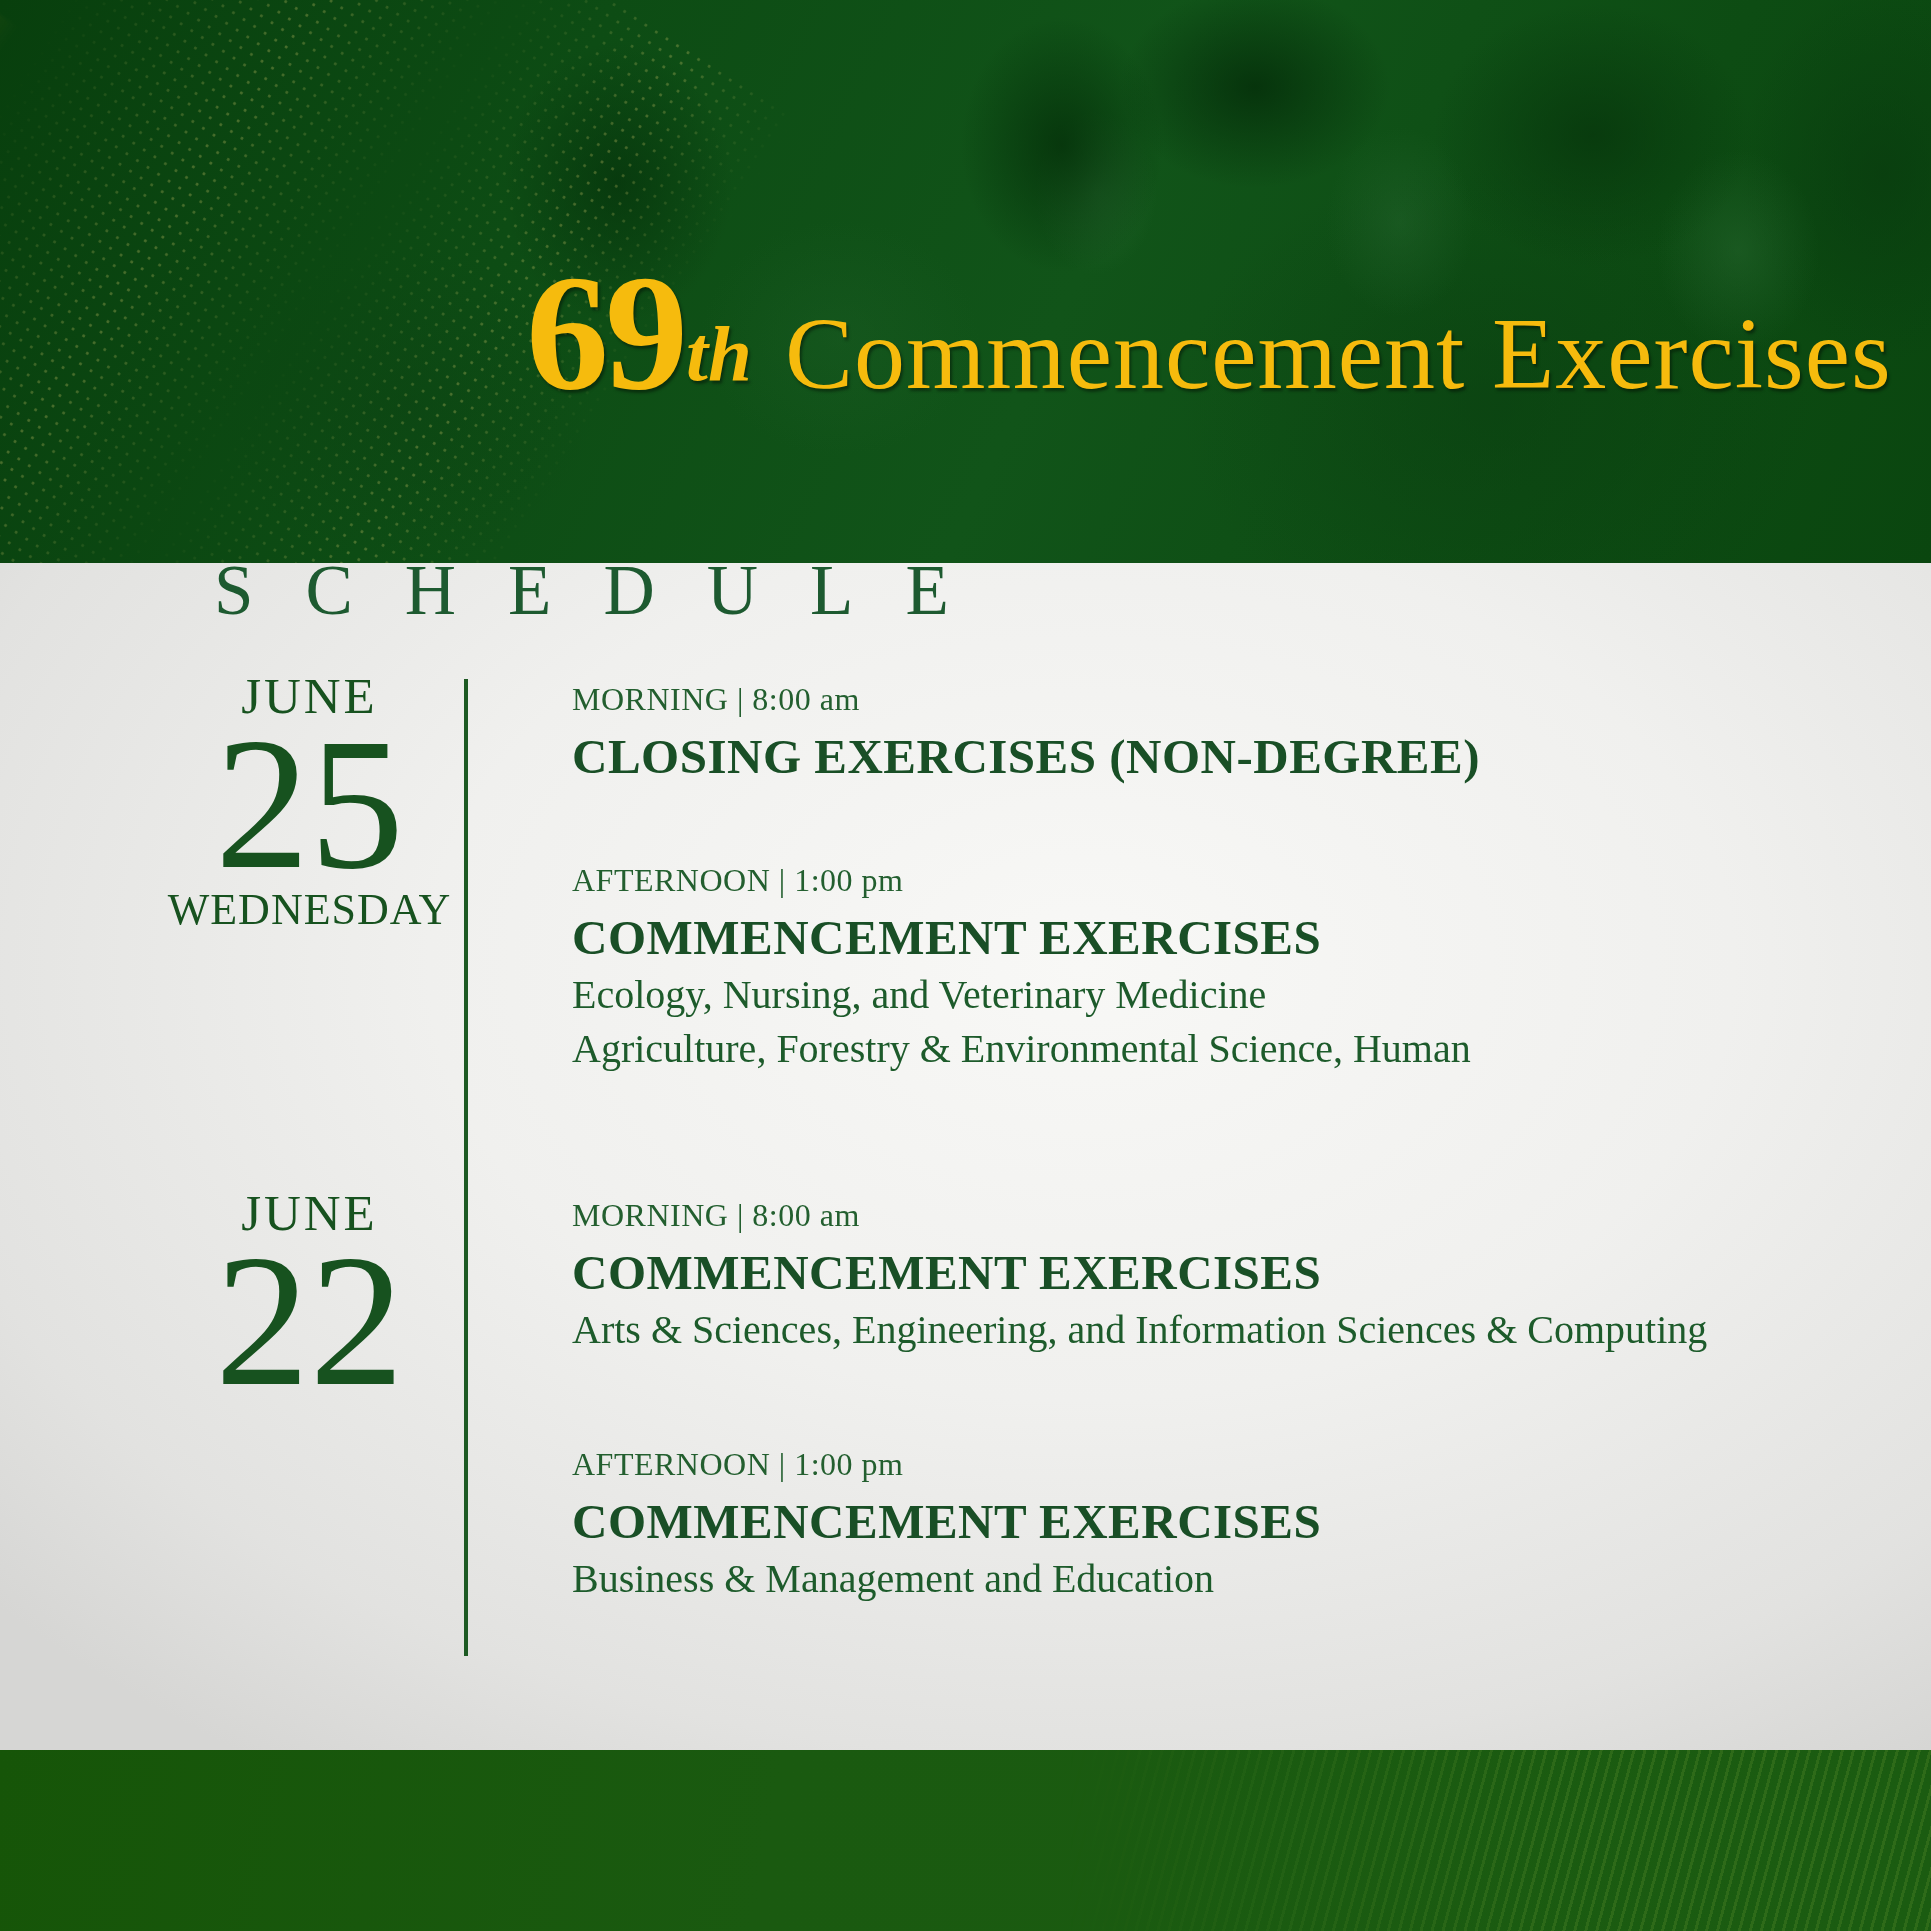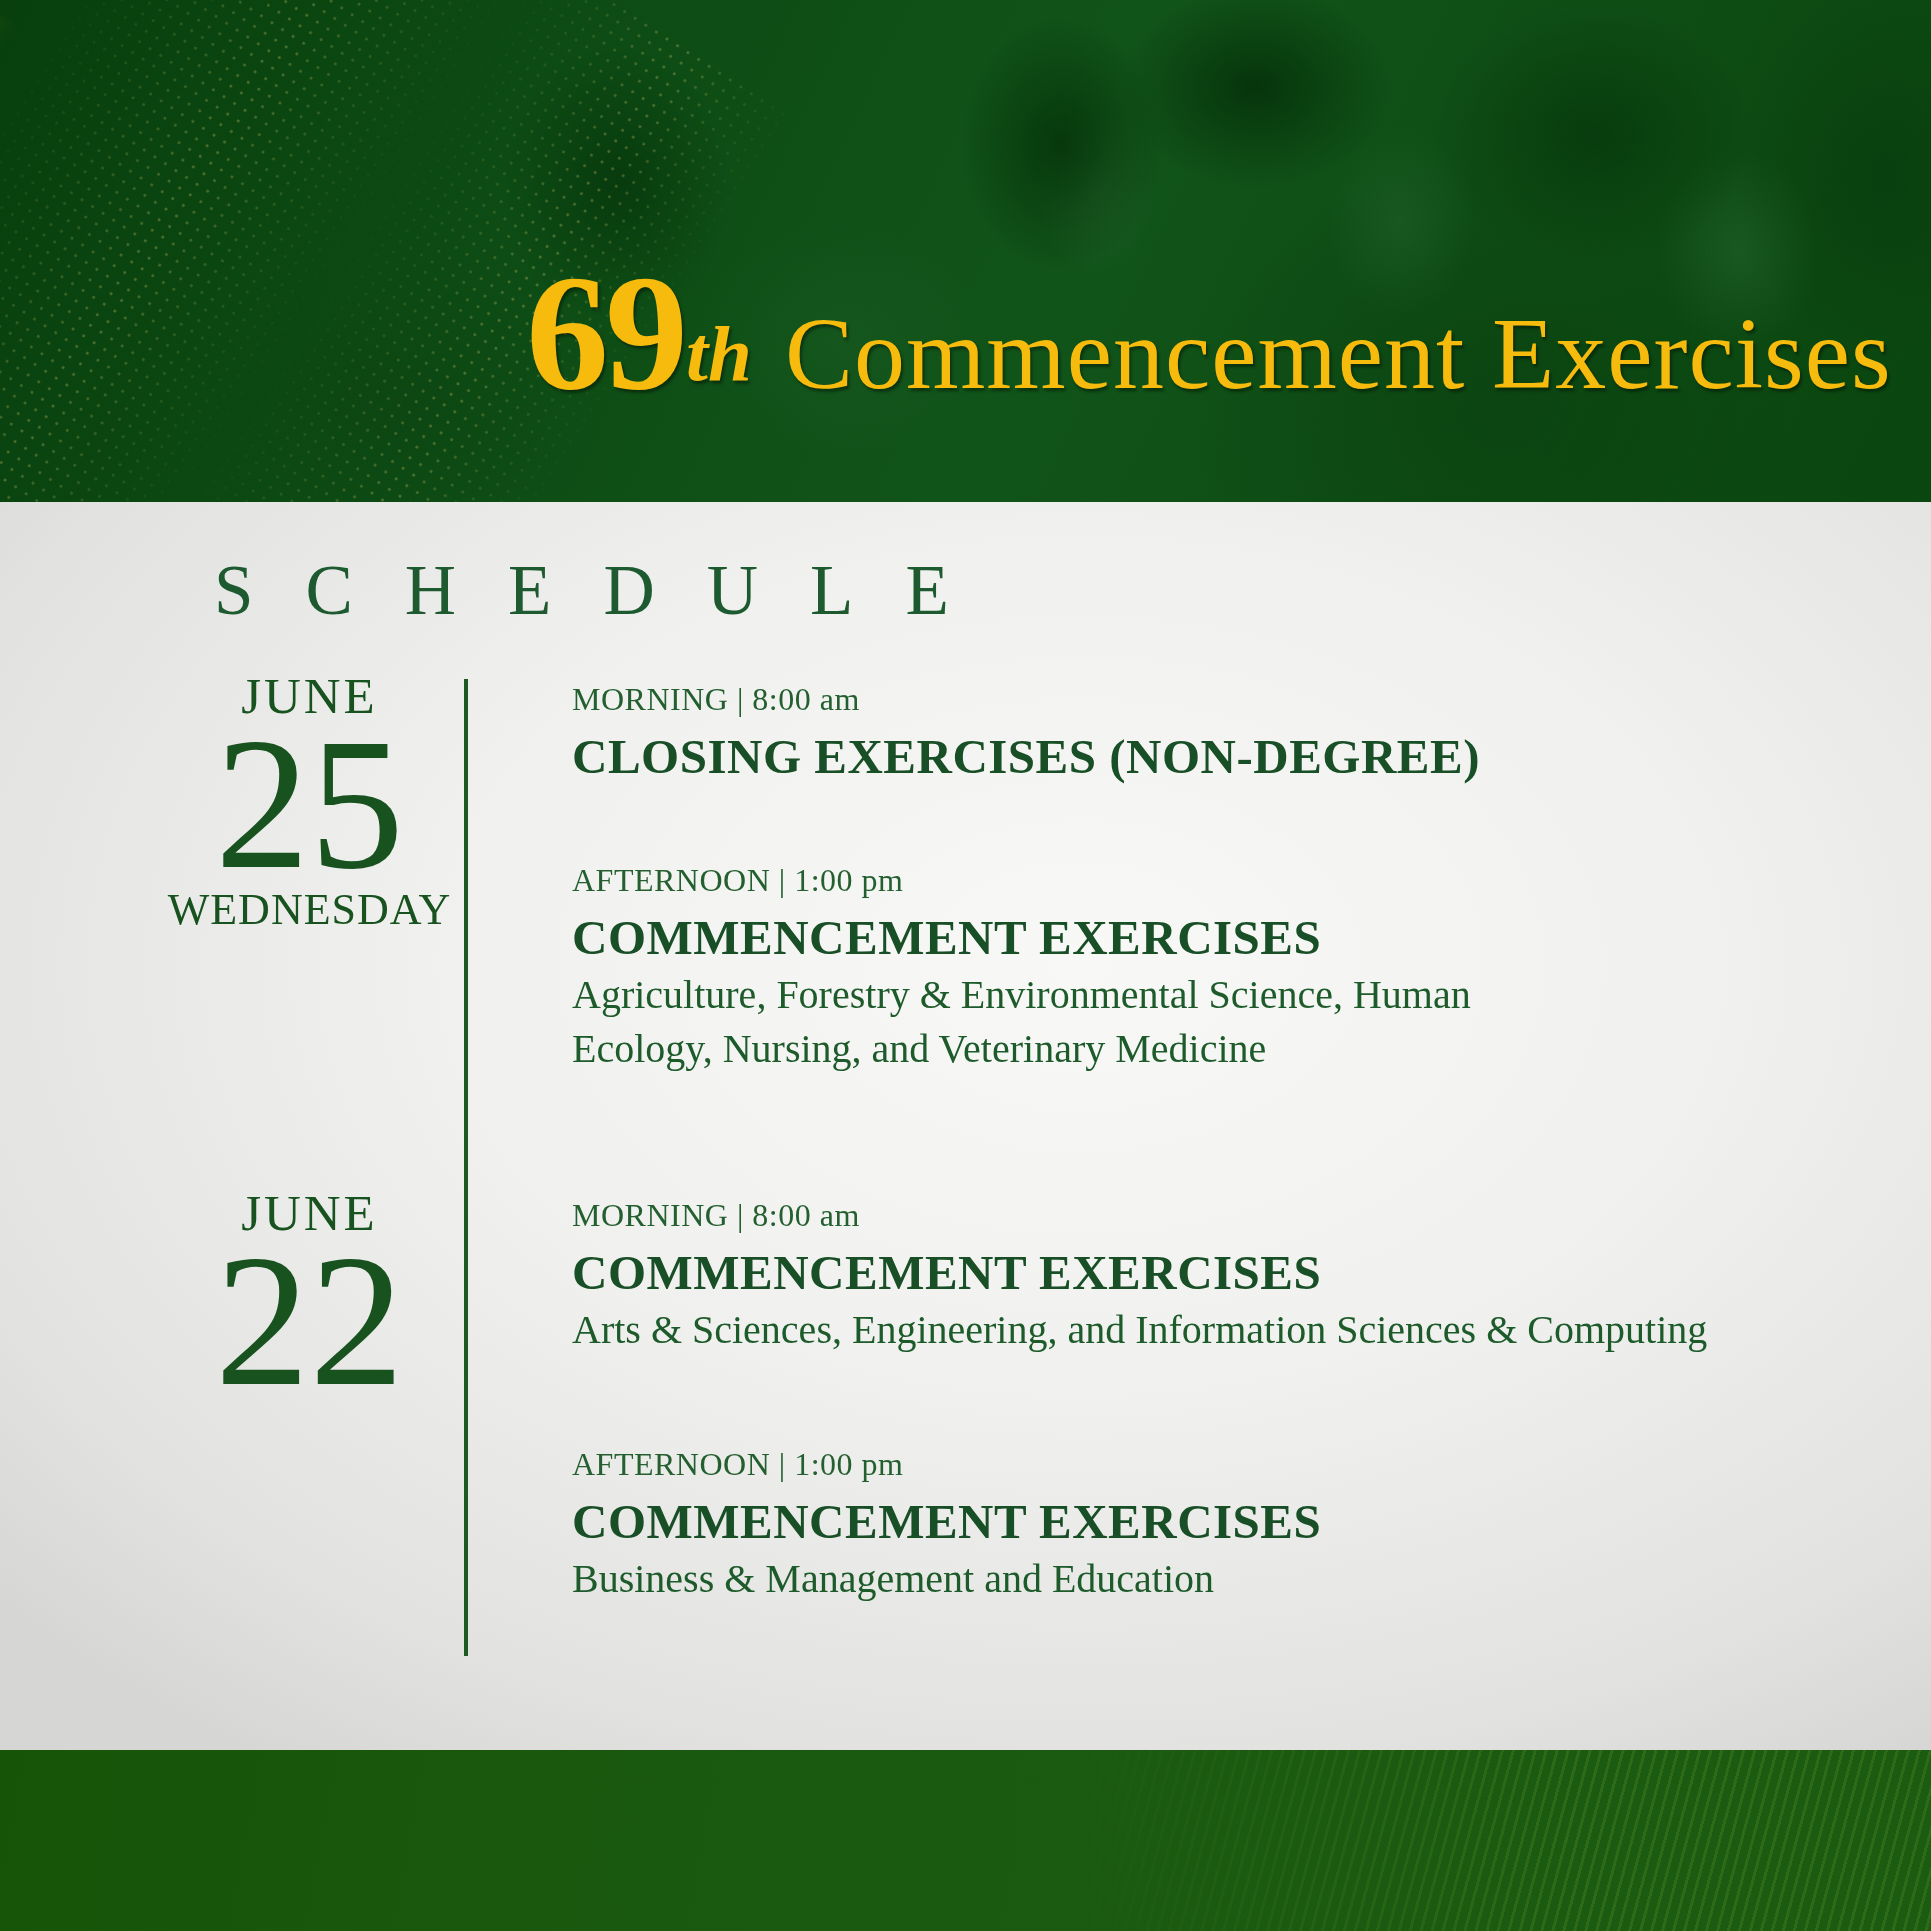--- a/index.html
+++ b/index.html
@@ -4,21 +4,21 @@
 <style>
   html,body{margin:0;padding:0;background:#222;}
   .poster{
     position:relative;width:1931px;height:1931px;overflow:hidden;
     font-family:"Liberation Serif", serif;
     background:radial-gradient(1448px 966px at 56% 50%, #f8f8f6 0%, #f0f0ee 45%, #e2e2e0 82%, #d6d6d4 100%);
   }
 
   
   .banner{
-    position:absolute;left:0;top:0;width:1931px;height:502px;overflow:hidden;
+    position:absolute;left:0;top:0;width:1931px;height:563px;overflow:hidden;
     background:linear-gradient(115deg,#083f0d 0%,#0d4c14 28%,#115419 55%,#0d4c13 80%,#0a460f 100%);
   }
   .banner::before{ 
     content:"";position:absolute;inset:0;
     background:
       radial-gradient(145px 183px at 1062px 145px, rgba(4,48,9,.8), transparent 70%),
       radial-gradient(87px 116px at 1096px 193px, rgba(45,110,55,.45), transparent 70%),
       radial-gradient(193px 145px at 1255px 87px, rgba(3,42,8,.75), transparent 70%),
       radial-gradient(106px 135px at 1400px 222px, rgba(40,105,50,.4), transparent 70%),
       radial-gradient(222px 183px at 1593px 135px, rgba(6,52,11,.7), transparent 72%),
@@ -125,22 +125,22 @@
   </div>
 
   <div class="session sess-1">
     <div class="t-label">MORNING | 8:00 am</div>
     <div class="t-title">CLOSING EXERCISES (NON-DEGREE)</div>
   </div>
 
   <div class="session sess-2">
     <div class="t-label">AFTERNOON | 1:00 pm</div>
     <div class="t-title">COMMENCEMENT EXERCISES</div>
+    <div class="t-detail">Ecology, Nursing, and Veterinary Medicine</div>
     <div class="t-detail">Agriculture, Forestry &amp; Environmental Science, Human</div>
-    <div class="t-detail">Ecology, Nursing, and Veterinary Medicine</div>
   </div>
 
   <div class="day-block day-2">
     <div class="month">JUNE</div>
     <div class="daynum">22</div>
   </div>
 
   <div class="session sess-3">
     <div class="t-label">MORNING | 8:00 am</div>
     <div class="t-title">COMMENCEMENT EXERCISES</div>

